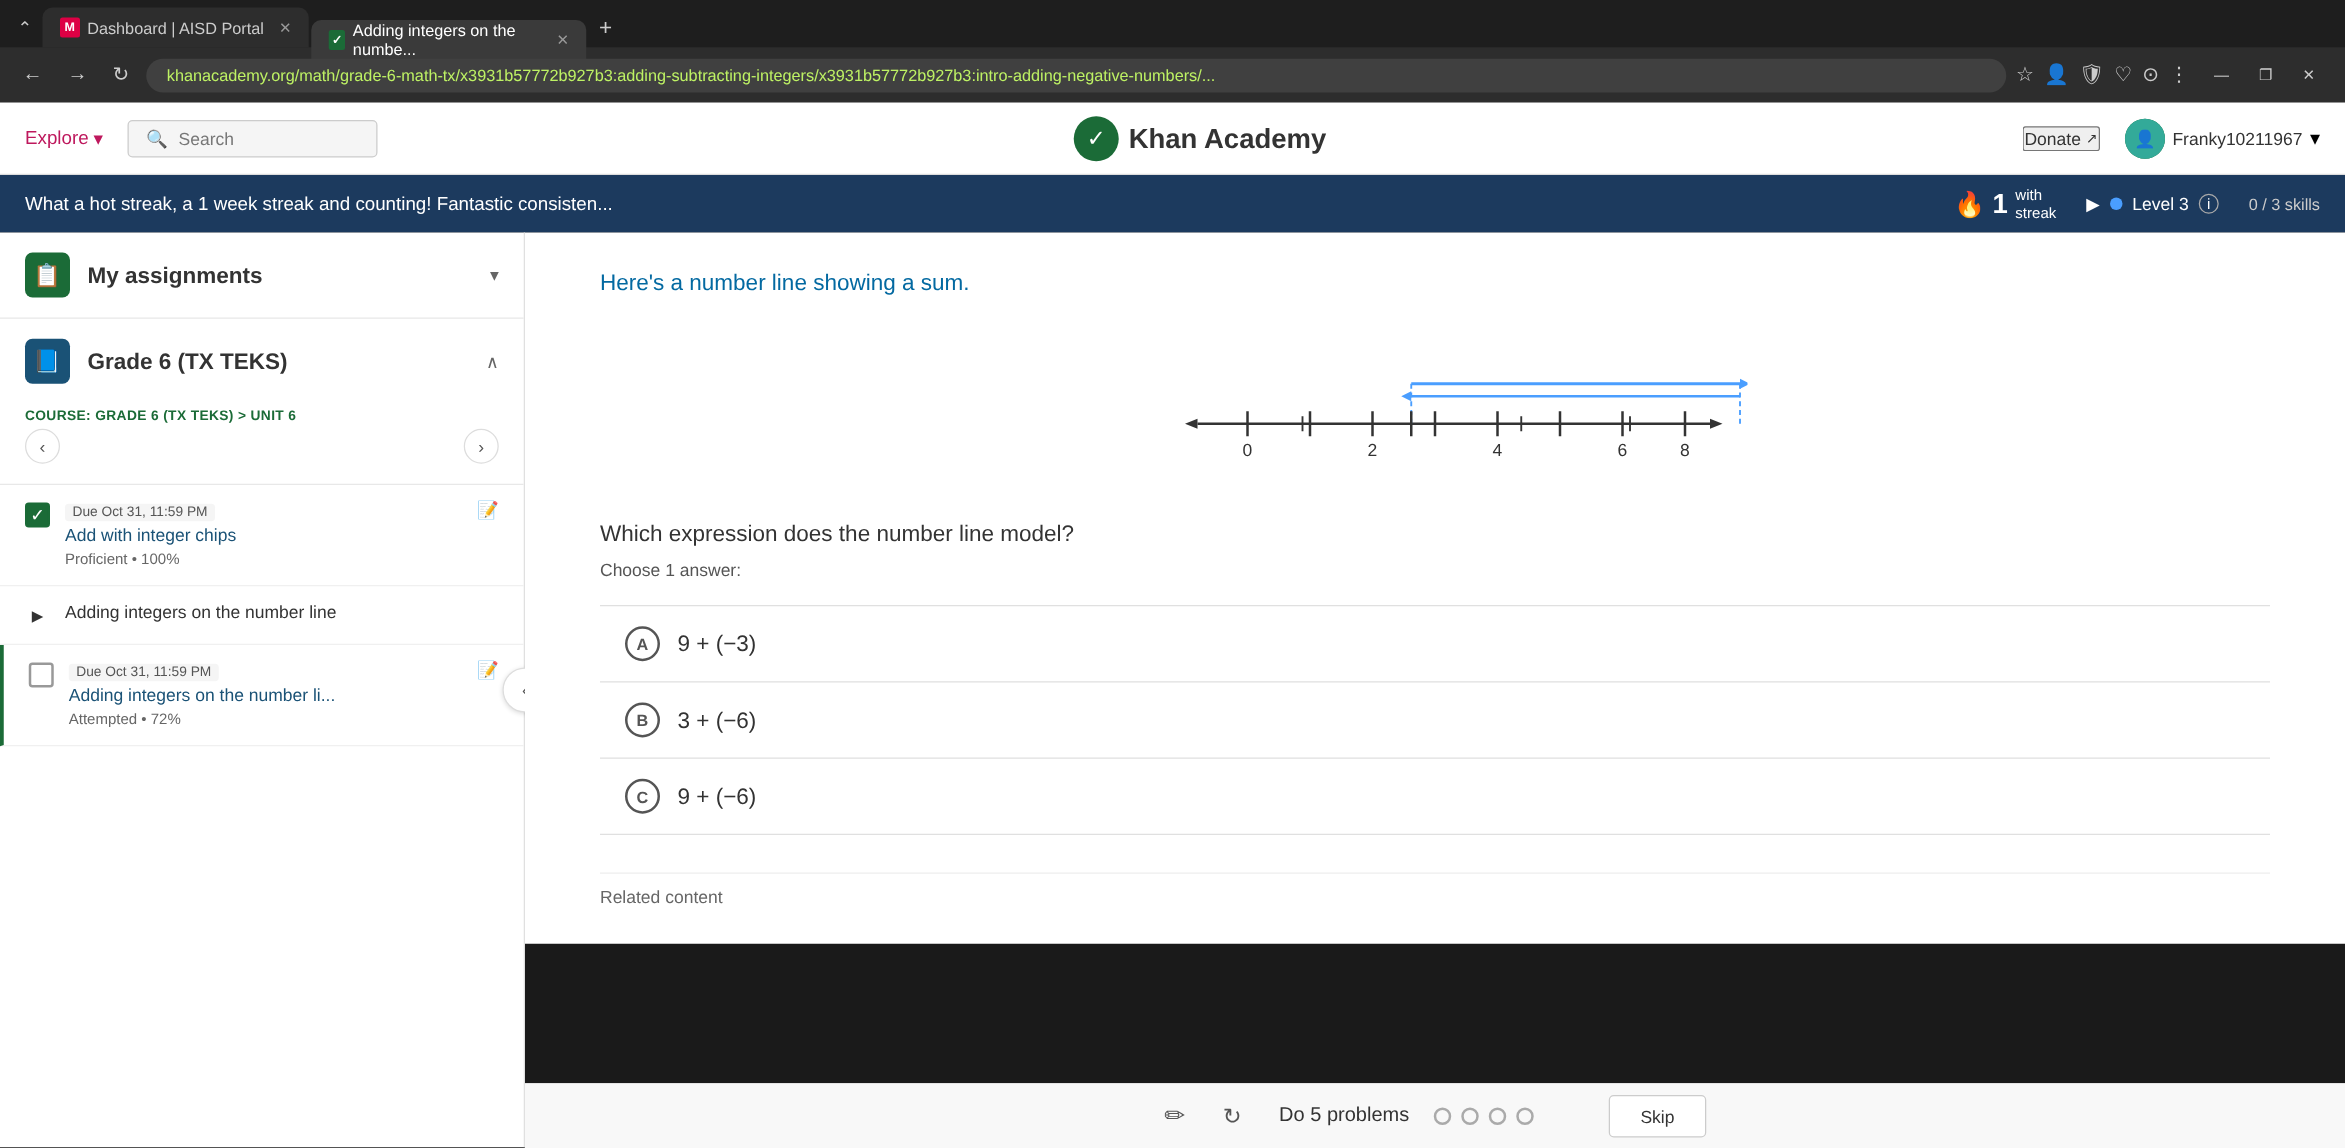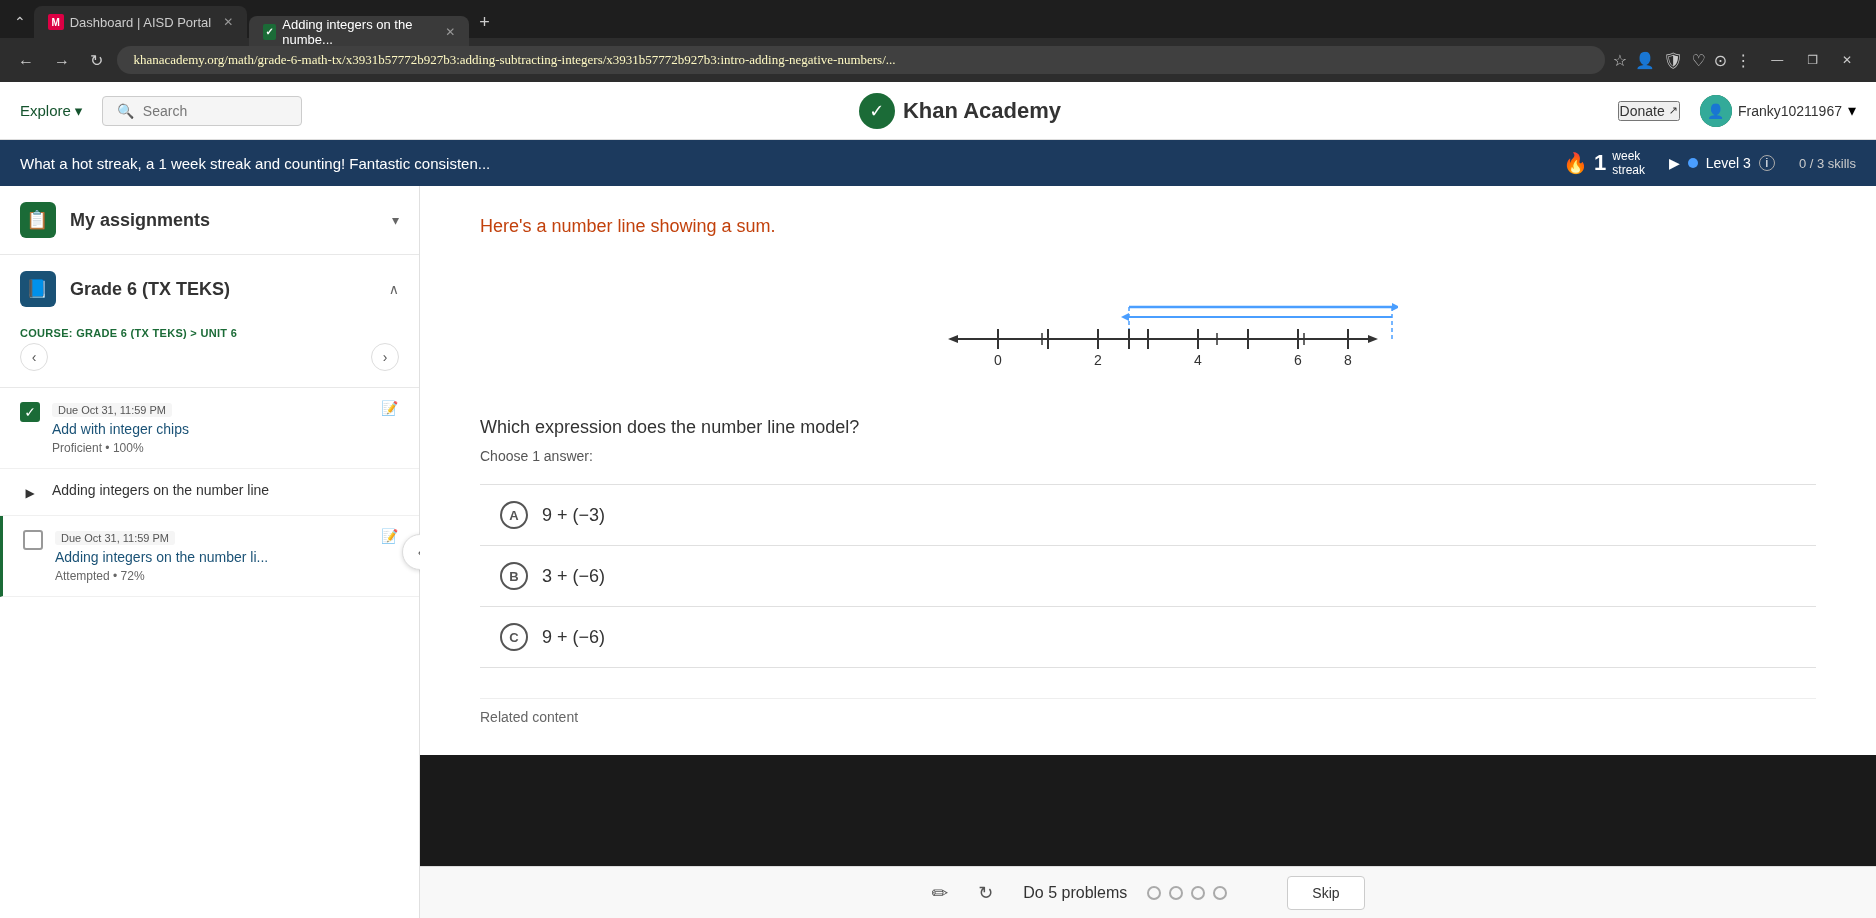--- a/index.html
+++ b/index.html
@@ -13,29 +13,29 @@
     .tab-favicon { width: 16px; height: 16px; border-radius: 2px; background: #d04; display: flex; align-items: center; justify-content: center; color: white; font-size: 10px; font-weight: bold; }
     .tab-favicon.ka { background: #1b6b37; }
     .tab-favicon.ka::after { content: '✓'; }
     .tab-close { margin-left: 6px; color: #999; font-size: 12px; cursor: pointer; }
     .new-tab-btn { background: none; border: none; color: #ccc; font-size: 18px; cursor: pointer; padding: 2px 8px; }
     .tab-arrow { color: #ccc; padding: 0 6px; font-size: 14px; cursor: pointer; }
 
     .address-bar { display: flex; align-items: center; background: #2d2d2d; padding: 6px 12px; height: 44px; gap: 8px; }
     .nav-btn { background: none; border: none; color: #ccc; font-size: 16px; cursor: pointer; padding: 4px 6px; }
     .nav-btn:disabled { color: #555; }
-    .url-input { flex: 1; background: #404040; border: none; border-radius: 20px; padding: 6px 16px; color: #fef9c3; font-size: 13px; outline: none; font-family: Liberation Serif, serif; }
+    .url-input { flex: 1; background: #404040; border: none; border-radius: 20px; padding: 6px 16px; color: #bef264; font-size: 13px; outline: none; }
     .browser-icons { display: flex; gap: 8px; align-items: center; }
     .browser-icon { color: #ccc; font-size: 16px; cursor: pointer; }
     .window-controls { display: flex; gap: 0; }
     .win-btn { background: none; border: none; color: #ccc; font-size: 12px; padding: 6px 12px; cursor: pointer; }
 
     
     .ka-header { background: #fff; border-bottom: 1px solid #ddd; display: flex; align-items: center; padding: 0 20px; height: 58px; gap: 20px; }
-    .explore-btn { background: none; border: none; font-size: 15px; color: #14532d; cursor: pointer; font-weight: 500; display: flex; align-items: center; gap: 4px; }
+    .explore-btn { background: none; border: none; font-size: 15px; color: #be185d; cursor: pointer; font-weight: 500; display: flex; align-items: center; gap: 4px; }
     .search-bar { display: flex; align-items: center; background: #f5f5f5; border: 1px solid #ccc; border-radius: 4px; padding: 6px 14px; gap: 8px; width: 200px; }
     .search-icon { color: #555; font-size: 14px; }
     .ka-logo { display: flex; align-items: center; gap: 8px; flex: 1; justify-content: center; }
     .ka-logo-icon { width: 36px; height: 36px; background: #1b6b37; border-radius: 50%; display: flex; align-items: center; justify-content: center; color: white; font-size: 18px; }
     .ka-title { font-size: 22px; font-weight: bold; color: #333; }
     .donate-btn { color: #333; font-size: 14px; cursor: pointer; display: flex; align-items: center; gap: 4px; }
     .user-menu { display: flex; align-items: center; gap: 6px; cursor: pointer; }
     .user-avatar { width: 32px; height: 32px; border-radius: 50%; background: #1b6b37; display: flex; align-items: center; justify-content: center; color: white; font-size: 14px; }
     .user-name { font-size: 14px; color: #333; }
 
@@ -75,21 +75,21 @@
     .assign-due { font-size: 11px; color: #555; background: #f5f5f5; display: inline-block; padding: 1px 6px; border-radius: 3px; margin-bottom: 3px; }
     .assign-title { font-size: 14px; color: #1a5276; cursor: pointer; }
     .assign-title.current { color: #333; font-weight: 500; }
     .assign-status { font-size: 12px; color: #666; }
     .assign-icon { color: #666; font-size: 14px; }
 
     
     .content-area { flex: 1; background: #fff; overflow-y: auto; padding: 30px 60px; position: relative; }
     .collapse-btn { position: absolute; left: -18px; top: 50%; transform: translateY(-50%); width: 36px; height: 36px; border-radius: 50%; background: #fff; border: 1px solid #ddd; display: flex; align-items: center; justify-content: center; cursor: pointer; color: #555; font-size: 14px; box-shadow: 0 1px 4px rgba(0,0,0,0.15); }
 
-    .problem-text { font-size: 18px; color: #c2410c; margin-bottom: 30px; }
+    .problem-text { font-size: 18px; color: #0369a1; margin-bottom: 30px; }
     .number-line-container { display: flex; justify-content: center; margin: 20px 0 40px; }
     .number-line-svg { }
     .question-text { font-size: 18px; color: #333; margin-bottom: 10px; }
     .choose-text { font-size: 14px; color: #555; margin-bottom: 20px; }
 
     .answer-options { display: flex; flex-direction: column; gap: 0; }
     .answer-option { display: flex; align-items: center; padding: 16px 20px; border-top: 1px solid #e0e0e0; gap: 14px; cursor: pointer; }
     .answer-option:last-child { border-bottom: 1px solid #e0e0e0; }
     .option-circle { width: 28px; height: 28px; border-radius: 50%; border: 2px solid #555; display: flex; align-items: center; justify-content: center; font-size: 13px; color: #555; flex-shrink: 0; font-weight: bold; }
     .option-text { font-size: 18px; color: #333; }
@@ -168,21 +168,21 @@
     <span>▾</span>
   </div>
 </div>
 
 <div class="streak-bar">
   <span class="streak-msg">What a hot streak, a 1 week streak and counting! Fantastic consisten...</span>
   <div class="streak-info">
     <span class="fire-icon">🔥</span>
     <span class="streak-num">1</span>
     <div style="display:flex;flex-direction:column;line-height:1.2;">
-      <span style="font-size:12px;">week</span>
+      <span style="font-size:12px;">with</span>
       <span style="font-size:12px;">streak</span>
     </div>
   </div>
   <div class="level-info">
     <span>▶</span>
     <div class="level-dot"></div>
     <span>Level 3</span>
     <span style="font-size:12px;border:1px solid #aaa;border-radius:50%;width:16px;height:16px;display:inline-flex;align-items:center;justify-content:center;">i</span>
   </div>
   <span class="skills-count">0 / 3 skills</span>

